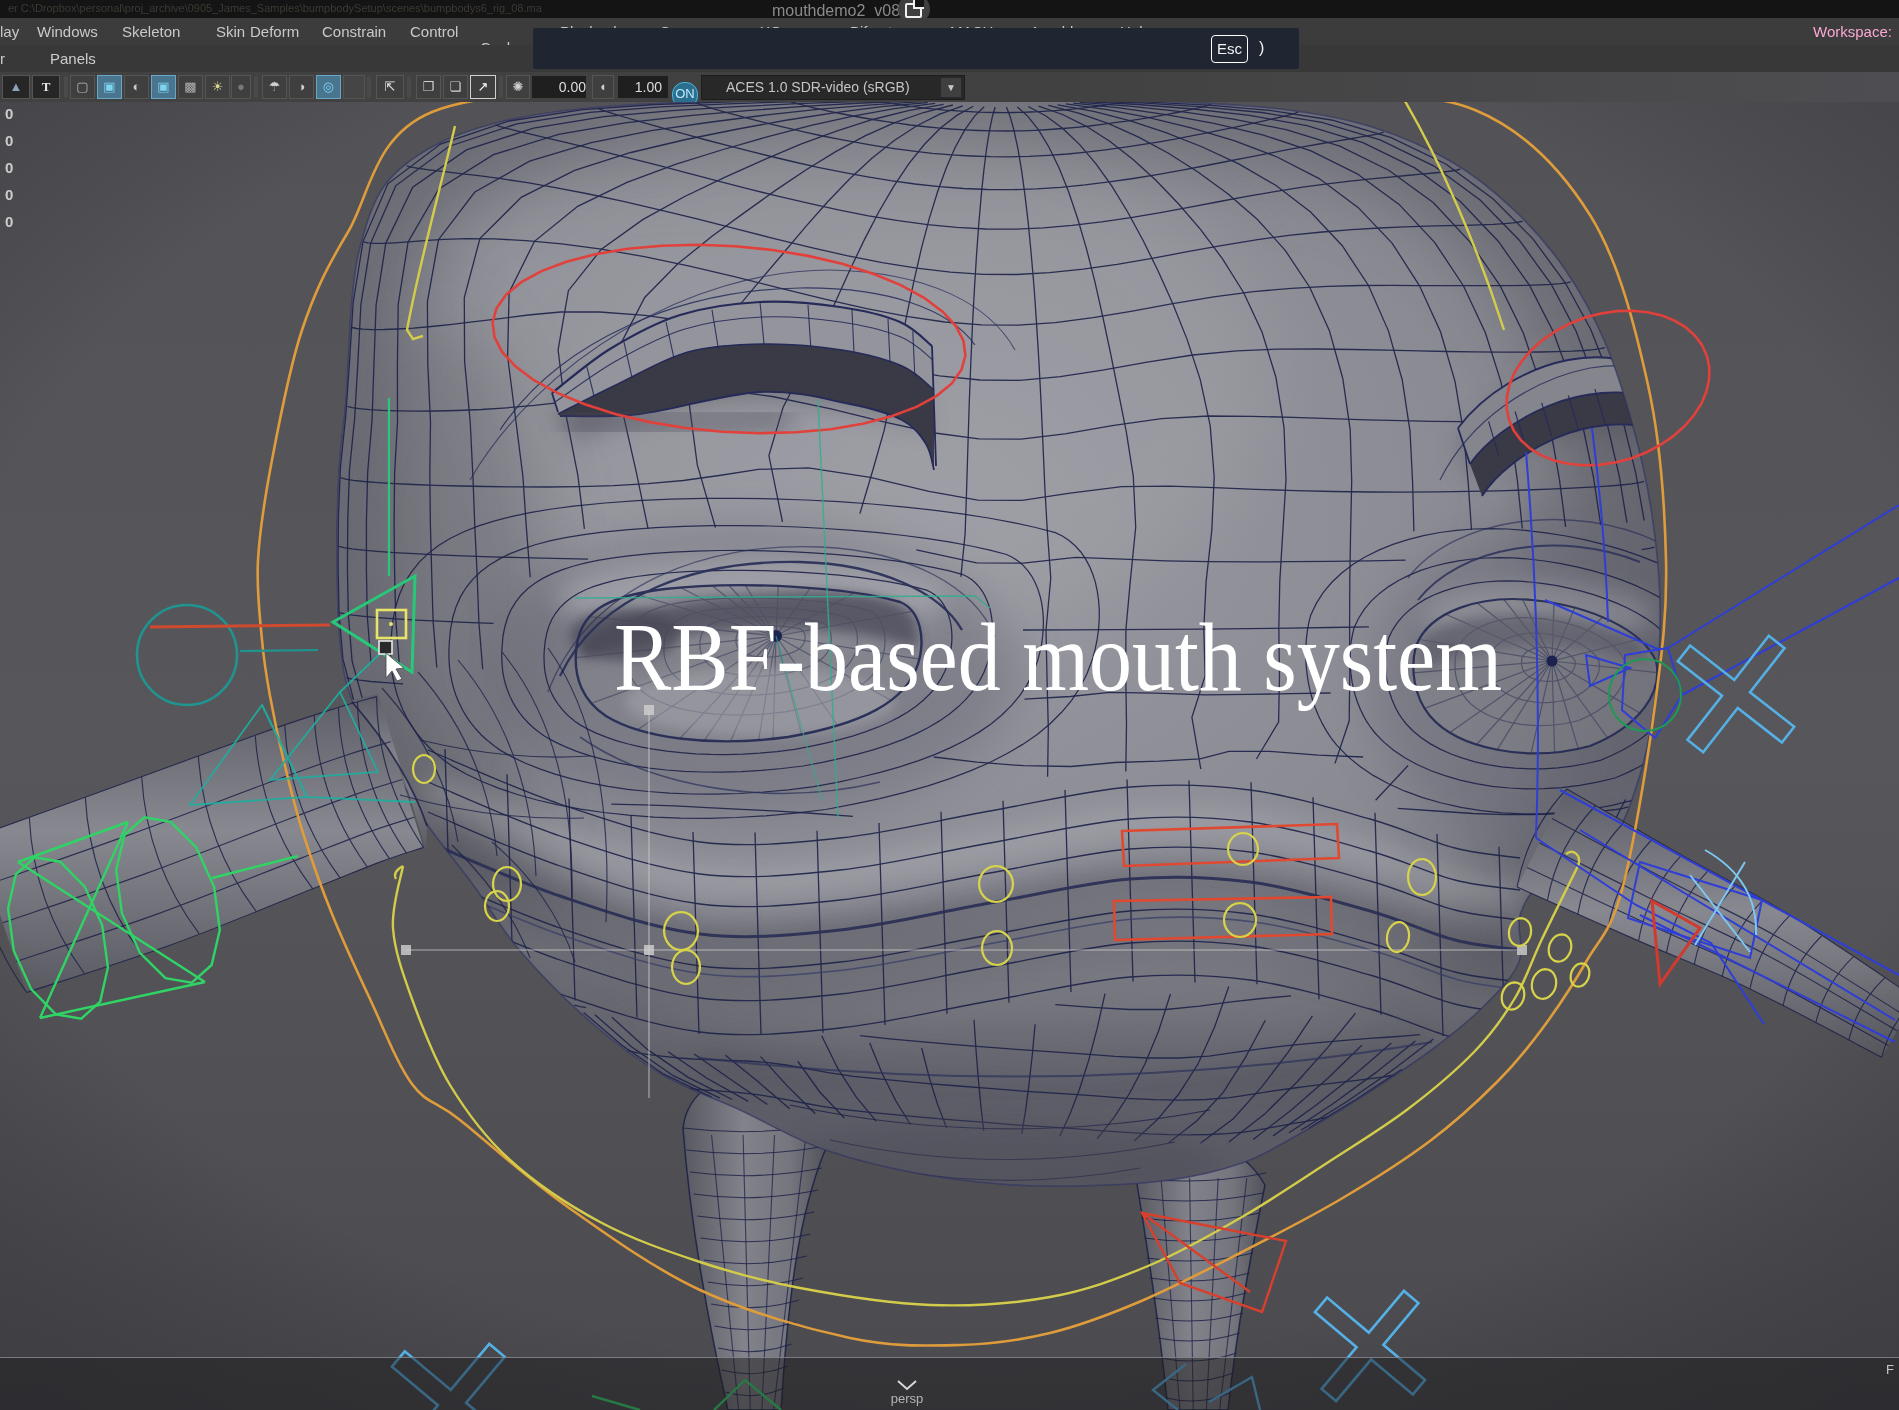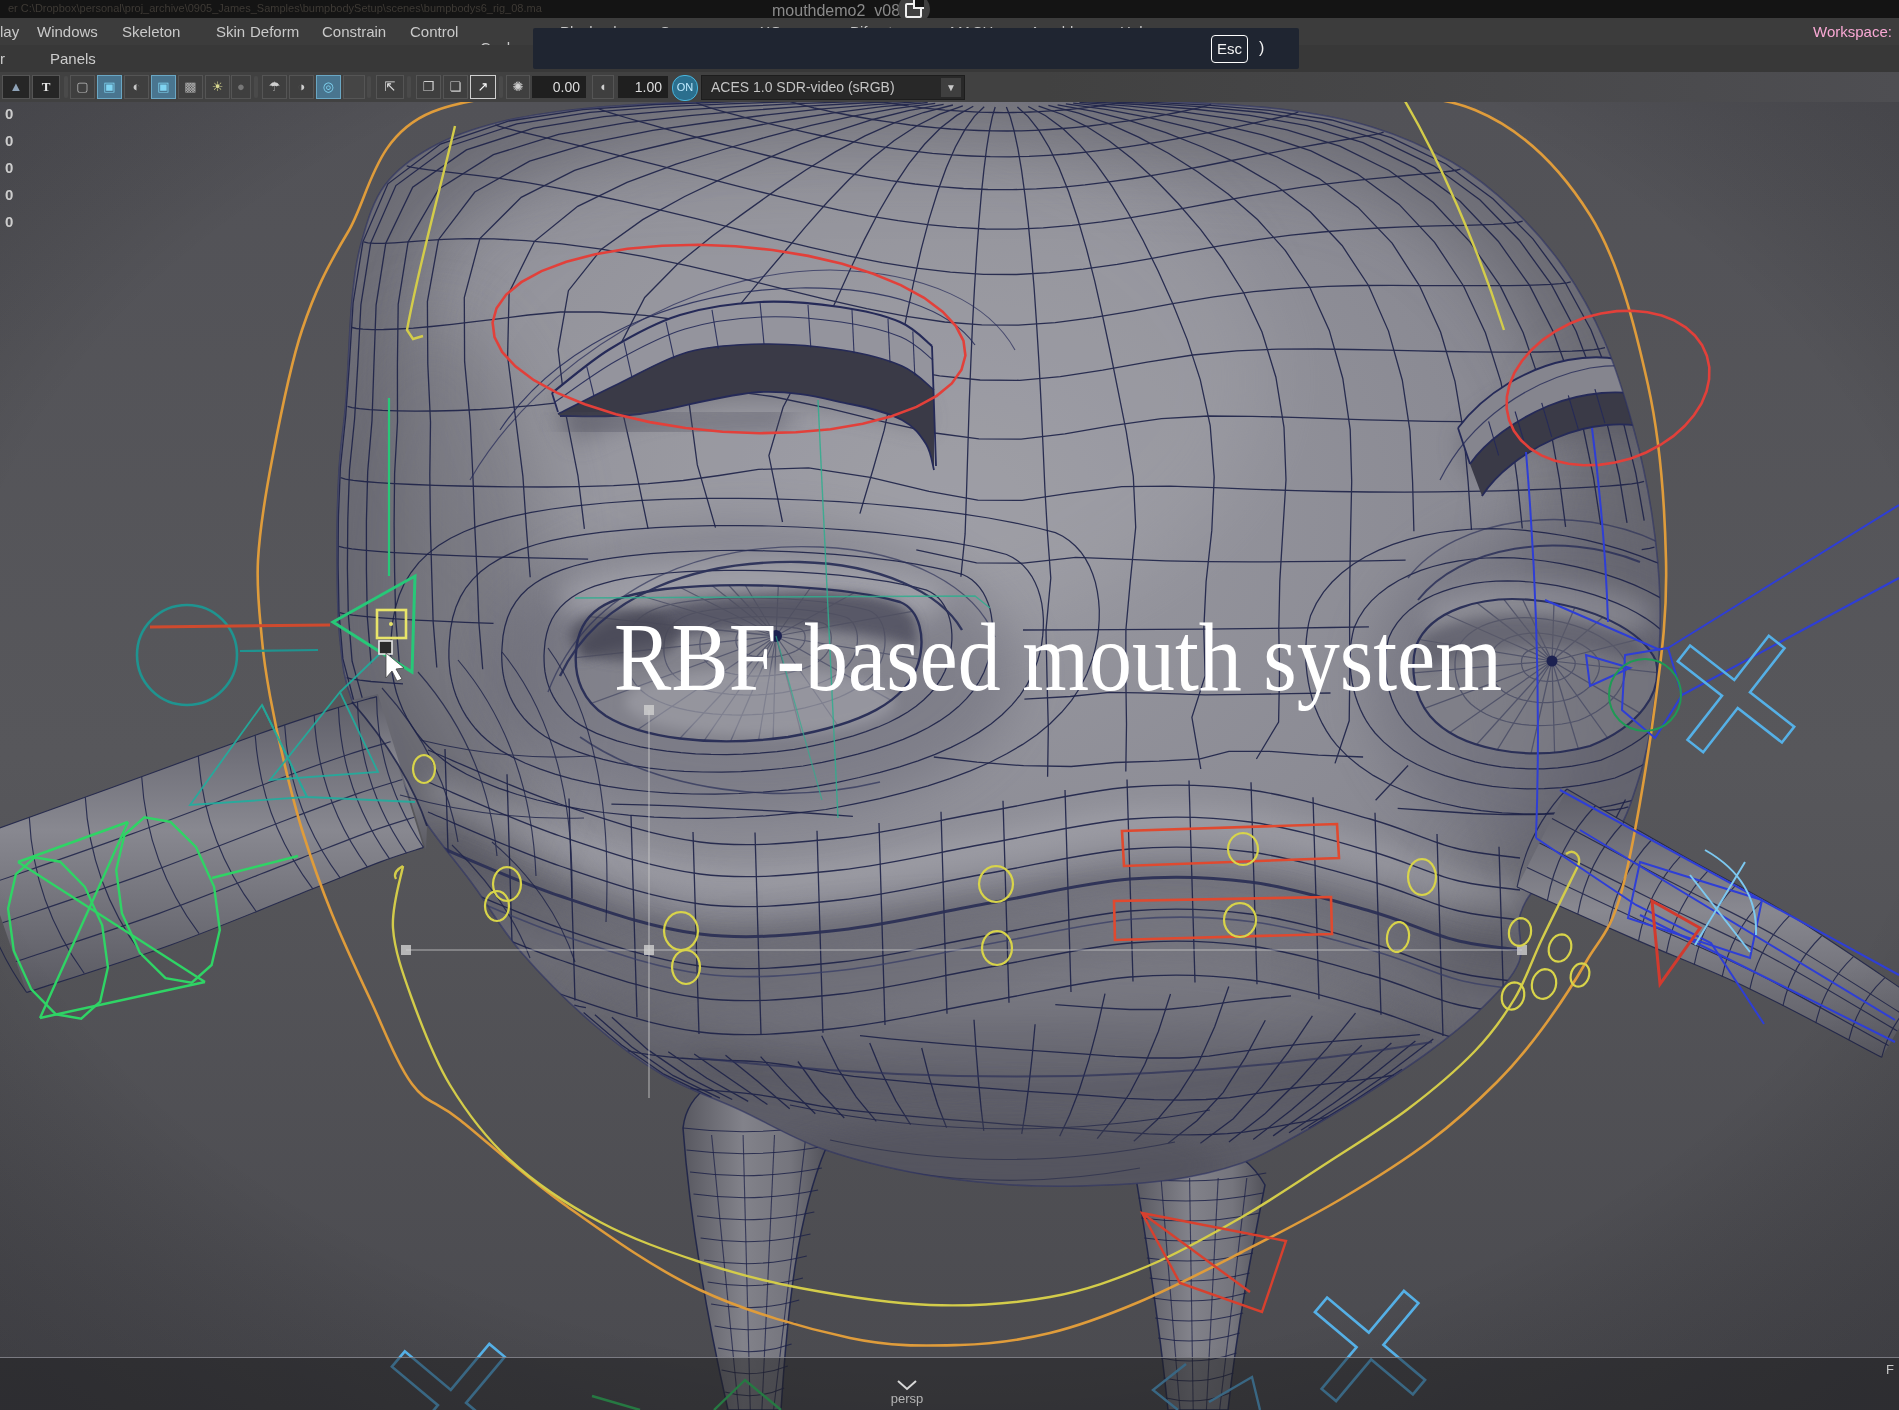--- a/index.html
+++ b/index.html
@@ -47,25 +47,25 @@
       <div style="position:absolute;left:316px;top:3px;width:25px;height:24px;background:#49758f;border:1px solid #6aa7c4;box-sizing:border-box;text-align:center;line-height:22px;font-size:13px;color:#cfd8dc;overflow:hidden"><span style="color:#7fd4f2">◎</span></div>
       <div style="position:absolute;left:343px;top:3px;width:22px;height:24px;background:#454545;border:1px solid #555;box-sizing:border-box;text-align:center;line-height:22px;font-size:13px;color:#cfd8dc;overflow:hidden"></div>
       <div style="position:absolute;left:367px;top:4px;width:4px;height:22px;background:#4a4a4a;border-radius:2px"></div>
       <div style="position:absolute;left:376px;top:3px;width:28px;height:24px;background:#3f3f3f;border:1px solid #555;box-sizing:border-box;text-align:center;line-height:22px;font-size:13px;color:#cfd8dc;overflow:hidden"><span style="color:#e0e0e0">⇱</span></div>
       <div style="position:absolute;left:407px;top:4px;width:4px;height:22px;background:#4a4a4a;border-radius:2px"></div>
       <div style="position:absolute;left:416px;top:3px;width:25px;height:24px;background:#3f3f3f;border:1px solid #555;box-sizing:border-box;text-align:center;line-height:22px;font-size:13px;color:#cfd8dc;overflow:hidden"><span style="color:#d0d0d0">❐</span></div>
       <div style="position:absolute;left:443px;top:3px;width:25px;height:24px;background:#3f3f3f;border:1px solid #555;box-sizing:border-box;text-align:center;line-height:22px;font-size:13px;color:#cfd8dc;overflow:hidden"><span style="color:#d0d0d0">❏</span></div>
       <div style="position:absolute;left:470px;top:3px;width:26px;height:24px;background:#3f3f3f;border:1px solid #cfcfcf;box-sizing:border-box;text-align:center;line-height:22px;font-size:13px;color:#cfd8dc;overflow:hidden"><span style="color:#fff">↗</span></div>
       <div style="position:absolute;left:499px;top:4px;width:4px;height:22px;background:#4a4a4a;border-radius:2px"></div>
       <div style="position:absolute;left:506px;top:3px;width:24px;height:24px;background:#3f3f3f;border:1px solid #555;box-sizing:border-box;text-align:center;line-height:22px;font-size:13px;color:#cfd8dc;overflow:hidden"><span style="color:#d0d0d0">✺</span></div>
-      <div style="position:absolute;left:532px;top:4px;width:54px;height:22px;background:#1f1f1f;color:#dddddd;font-size:14px;text-align:right;line-height:22px;padding-right:6px;box-sizing:border-box">0.00</div>
+      <div style="position:absolute;left:532px;top:4px;width:54px;height:22px;background:#1f1f1f;color:#dddddd;font-size:14px;text-align:right;line-height:22px;box-sizing:border-box">0.00</div>
       <div style="position:absolute;left:592px;top:3px;width:22px;height:24px;background:#3f3f3f;border:1px solid #555;box-sizing:border-box;text-align:center;line-height:22px;font-size:13px;color:#cfd8dc;overflow:hidden"><span style="color:#d0d0d0">◖</span></div>
       <div style="position:absolute;left:618px;top:4px;width:50px;height:22px;background:#1f1f1f;color:#dddddd;font-size:14px;text-align:right;line-height:22px;padding-right:6px;box-sizing:border-box">1.00</div>
-      <div style="position:absolute;left:672px;top:3px;width:24px;height:24px;background:#2b6f8e;border-radius:12px;border:1px solid #49b6dd;color:#bfeaff;font-size:11px;text-align:center;line-height:22px">ON</div>
-      <div style="position:absolute;left:701px;top:3px;width:264px;height:25px;background:#282828;border:1px solid #1d1d1d;color:#c4c4c4;font-size:14px;line-height:23px;padding-left:9px;box-sizing:border-box">ACES 1.0 SDR-video (sRGB)</div>
+      <div style="position:absolute;left:672px;top:10px;width:24px;height:24px;background:#2b6f8e;border-radius:12px;border:1px solid #49b6dd;color:#bfeaff;font-size:13px;text-align:center;line-height:22px">ON</div>
+      <div style="position:absolute;left:701px;top:3px;width:264px;height:25px;background:#282828;border:1px solid #1d1d1d;color:#c4c4c4;font-size:14px;line-height:23px;padding-left:24px;box-sizing:border-box">ACES 1.0 SDR-video (sRGB)</div>
       <div style="position:absolute;left:941px;top:6px;width:20px;height:19px;background:#3f3f3f;color:#c8c8c8;font-size:10px;text-align:center;line-height:19px">▼</div>
     </div>
     <svg width="1899" height="1308" viewBox="0 102 1899 1308" style="position:absolute;left:0;top:102px">
 <defs>
 <radialGradient id="hg" cx="0.46" cy="0.38" r="0.75">
           <stop offset="0" stop-color="#9999a1"></stop>
           <stop offset="0.55" stop-color="#8a8a93"></stop>
           <stop offset="0.85" stop-color="#75757e"></stop>
           <stop offset="1" stop-color="#686871"></stop>
         </radialGradient>

